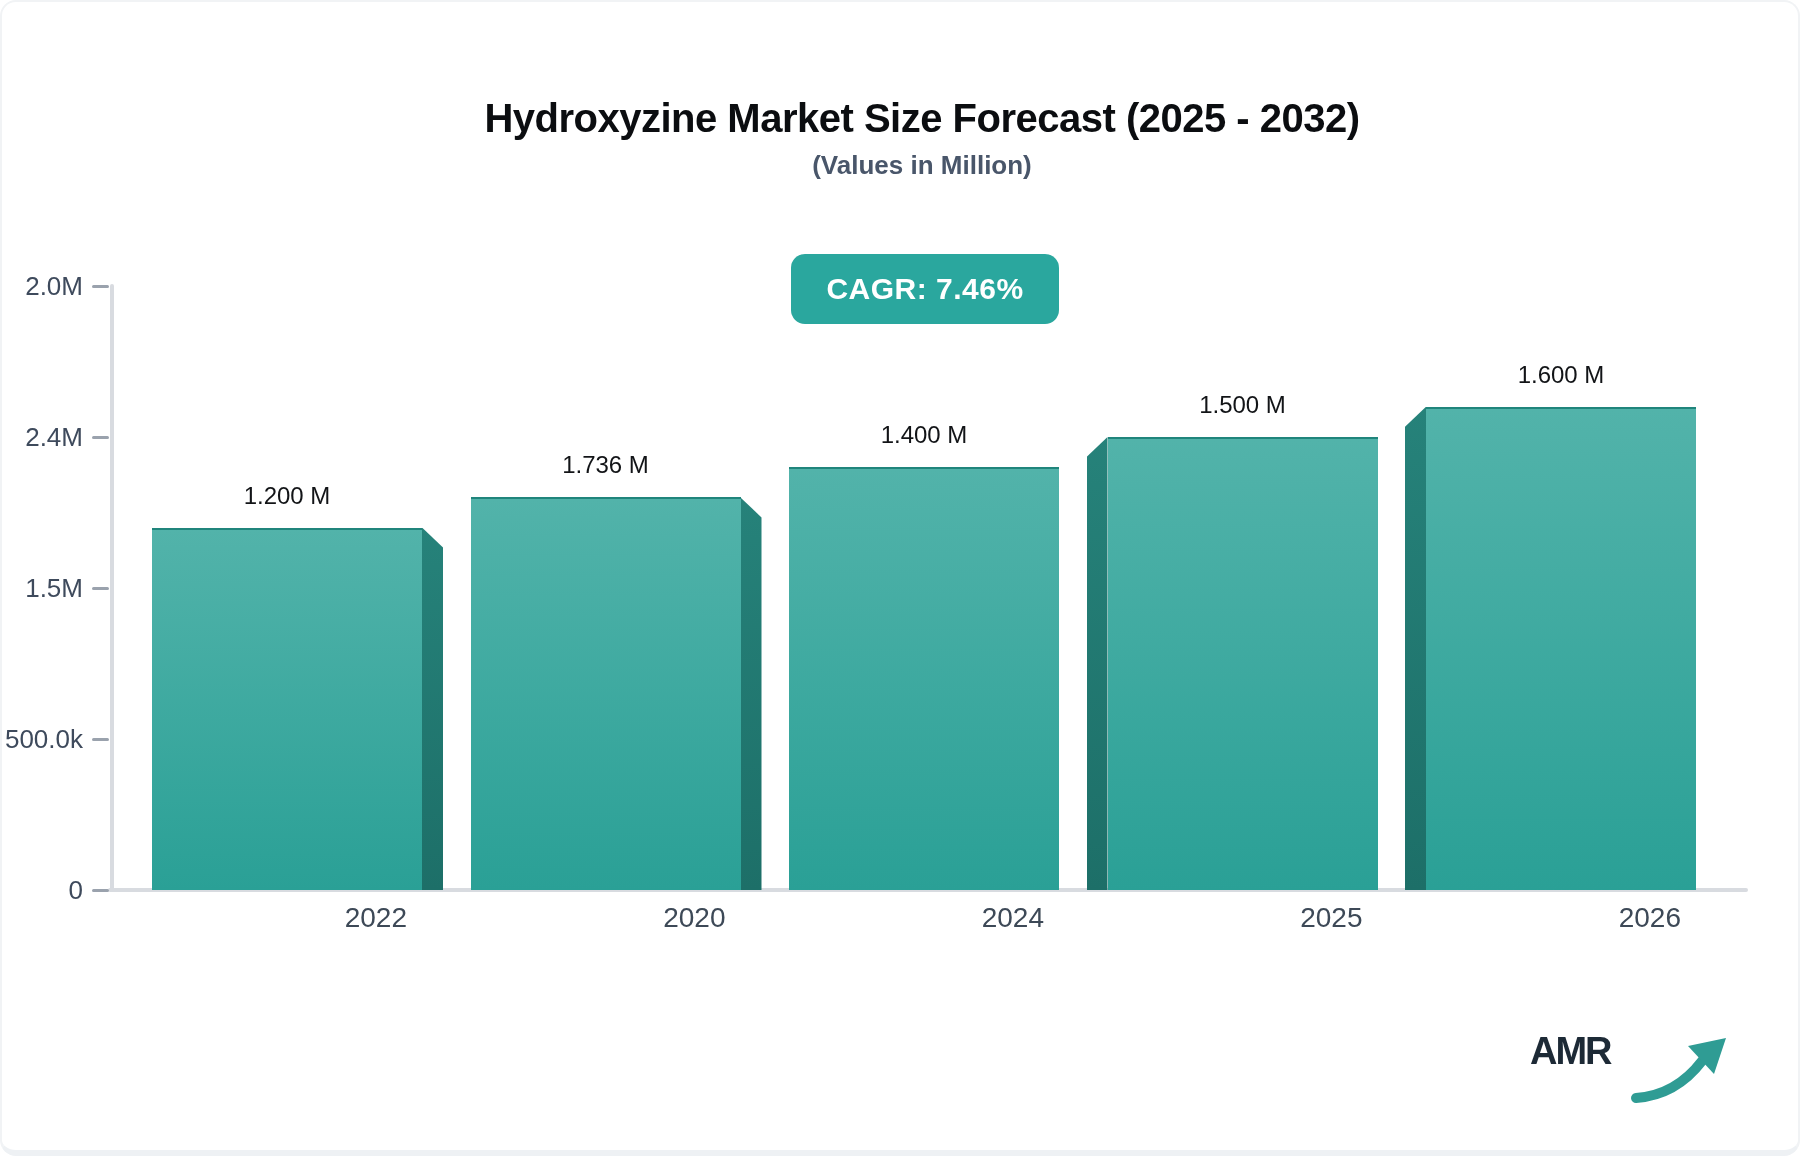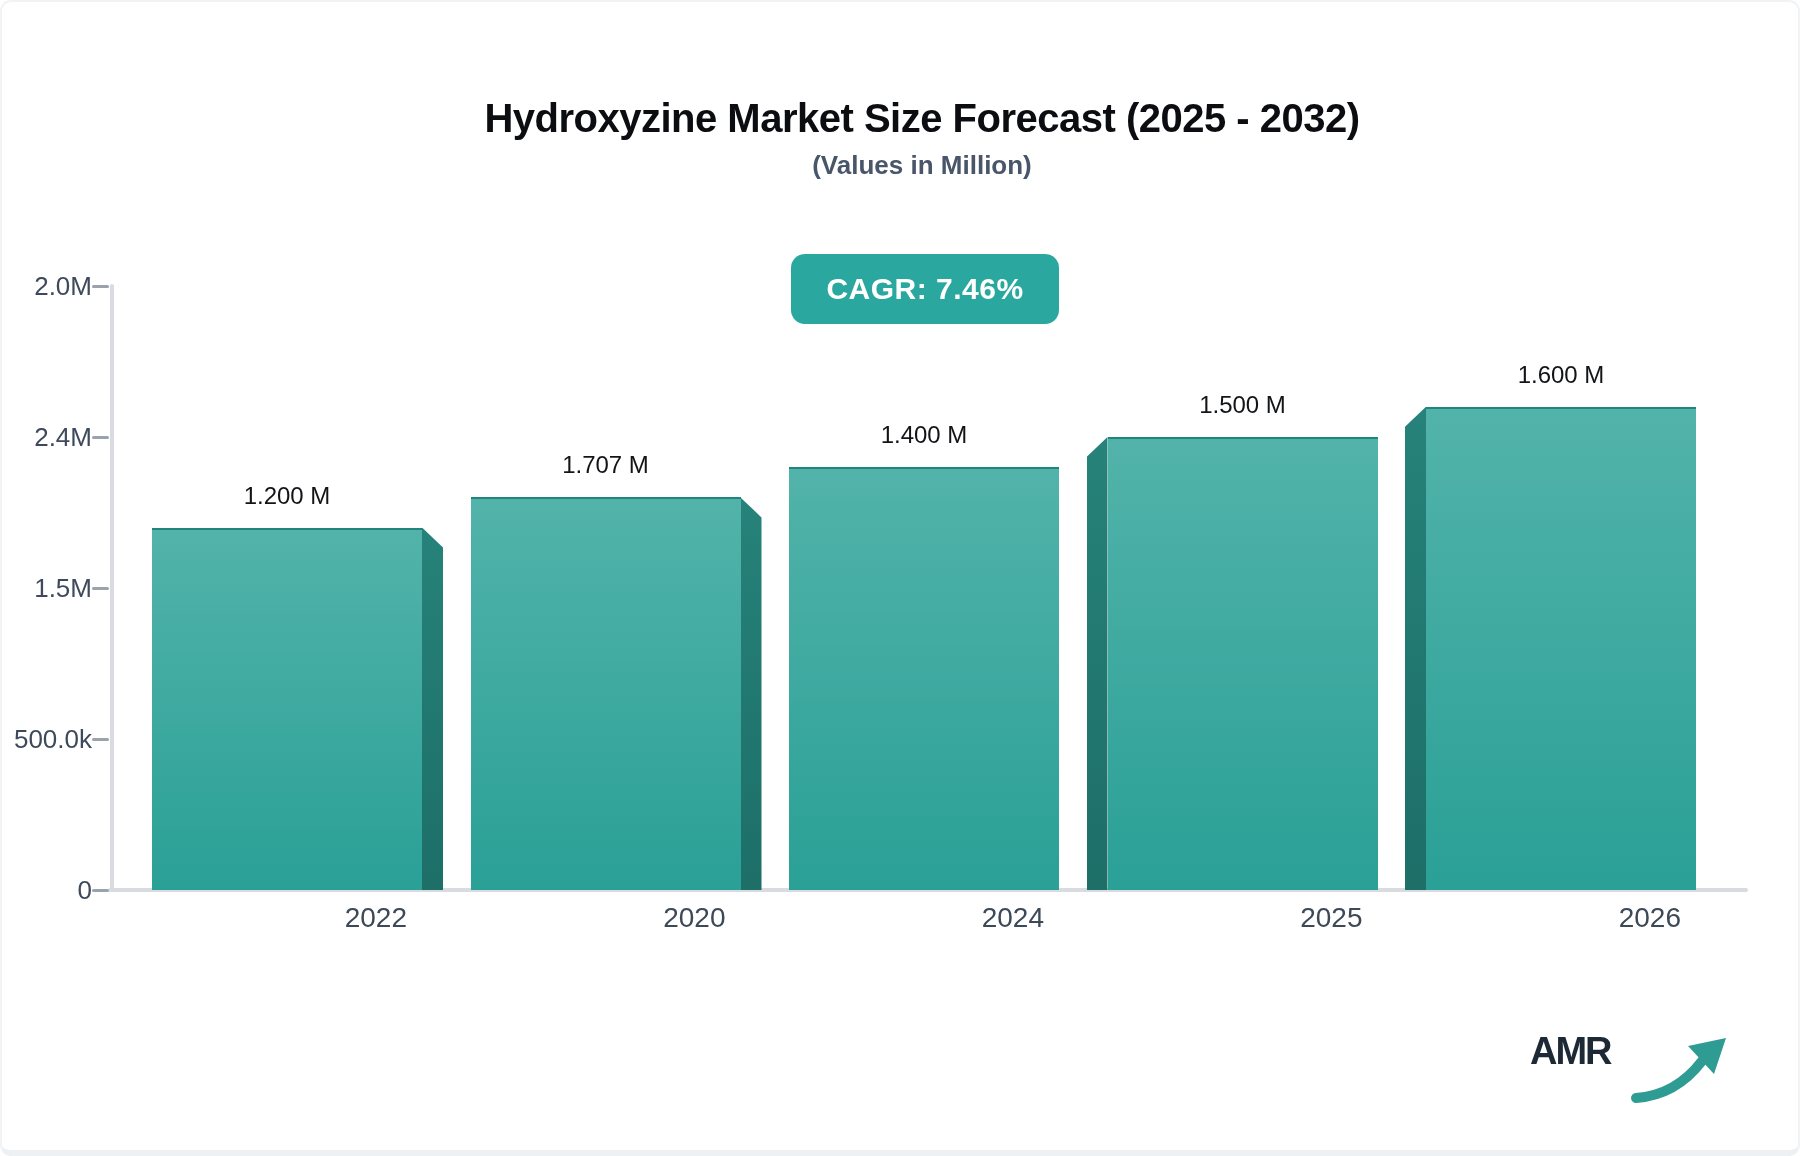--- a/index.html
+++ b/index.html
@@ -1,20 +1,20 @@
 <!DOCTYPE html>
 <html style="--bar-top: #52b3aa; --bar-bottom: #2aa096; --bar-edge: #1d6f68; --badge-bg: #2aa79e; --axis-line: #d8dbe0;"><head>
 <meta charset="utf-8">
 <style>
   html,body{margin:0;padding:0;background:#ffffff;}
   body{font-family:"Liberation Sans","DejaVu Sans",sans-serif;}
   .card{
     position:relative;width:1800px;height:1156px;background:#fff;
     box-sizing:border-box;border:2px solid #f1f3f5;border-bottom:6px solid #eef1f4;
-    border-radius:11px;overflow:hidden;
+    border-radius:16px;overflow:hidden;
   }
   .header{position:absolute;left:20px;top:0;width:1800px;text-align:center;}
   .chart-title{
     margin:0;position:absolute;left:0;top:94px;width:100%;
     font-size:40px;font-weight:700;color:#0b0d10;letter-spacing:-0.5px;
   }
   .chart-subtitle{
     position:absolute;left:0;top:148px;width:100%;
     font-size:26px;font-weight:600;color:#49566a;
   }
@@ -28,21 +28,21 @@
   .y-axis-line{
     position:absolute;left:108px;top:282px;width:4px;height:608px;
     background:var(--axis-line,#d8dbe0);border-radius:2px;
   }
   .x-axis-line{
     position:absolute;left:106px;top:886px;width:1640px;height:4px;
     background:var(--axis-line,#d8dbe0);border-radius:2px;
   }
   .y-tick{
     position:absolute;left:0;width:107px;height:30px;
-    display:flex;align-items:center;justify-content:flex-end;
+    display:flex;align-items:center;justify-content:flex-end;gap:9px;
   }
   .y-tick-label{font-size:26px;color:#3e4a5c;font-weight:500;}
   .y-tick-dash{width:17px;height:3px;background:#9aa2ad;border-radius:2px;flex:0 0 auto;}
   .bar-face{
     position:absolute;box-sizing:border-box;
     background:linear-gradient(180deg,var(--bar-top,#52b3aa) 0%,var(--bar-bottom,#2aa096) 100%);
     border-top:2px solid rgba(13,82,76,0.35);
   }
   .bar-edge{
     position:absolute;
@@ -99,21 +99,21 @@
       <div class="y-tick" style="top: 873px;">
         <span class="y-tick-label">0</span>
         <span class="y-tick-dash"></span>
       </div>
       <div class="bar-face" style="left: 150px; top: 525.6px; width: 270px; height: 362.4px;"></div>
       <div class="bar-edge right" style="top: 525.6px; height: 362.4px; width: 21px; left: 420px;"></div>
       <div class="bar-value-label" style="left: 165px; top: 479.6px;">1.200 M</div>
       <div class="x-axis-label" style="left: 165px;">2022</div>
       <div class="bar-face" style="left: 468.5px; top: 495.4px; width: 270px; height: 392.6px;"></div>
       <div class="bar-edge right" style="top: 495.4px; height: 392.6px; width: 21px; left: 738.5px;"></div>
-      <div class="bar-value-label" style="left: 483.5px; top: 449.4px;">1.707 M</div>
+      <div class="bar-value-label" style="left: 483.5px; top: 449.4px;">1.736 M</div>
       <div class="x-axis-label" style="left: 483.5px;">2020</div>
       <div class="bar-face" style="left: 787px; top: 465.2px; width: 270px; height: 422.8px;"></div>
       <div class="bar-value-label" style="left: 802px; top: 419.2px;">1.400 M</div>
       <div class="x-axis-label" style="left: 802px;">2024</div>
       <div class="bar-face" style="left: 1105.5px; top: 435px; width: 270px; height: 453px;"></div>
       <div class="bar-edge left" style="top: 435px; height: 453px; width: 21px; left: 1084.5px;"></div>
       <div class="bar-value-label" style="left: 1120.5px; top: 389px;">1.500 M</div>
       <div class="x-axis-label" style="left: 1120.5px;">2025</div>
       <div class="bar-face" style="left: 1424px; top: 404.8px; width: 270px; height: 483.2px;"></div>
       <div class="bar-edge left" style="top: 404.8px; height: 483.2px; width: 21px; left: 1403px;"></div>

